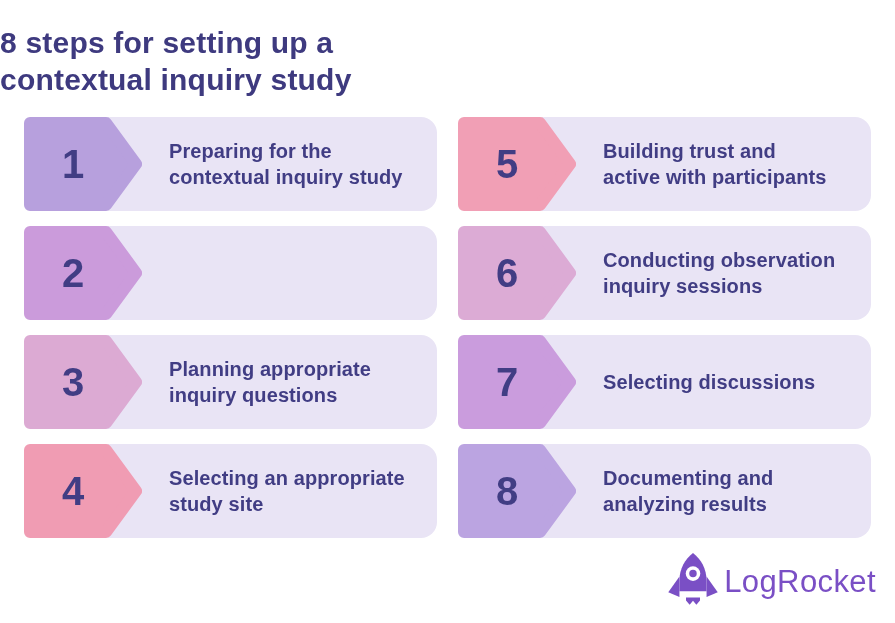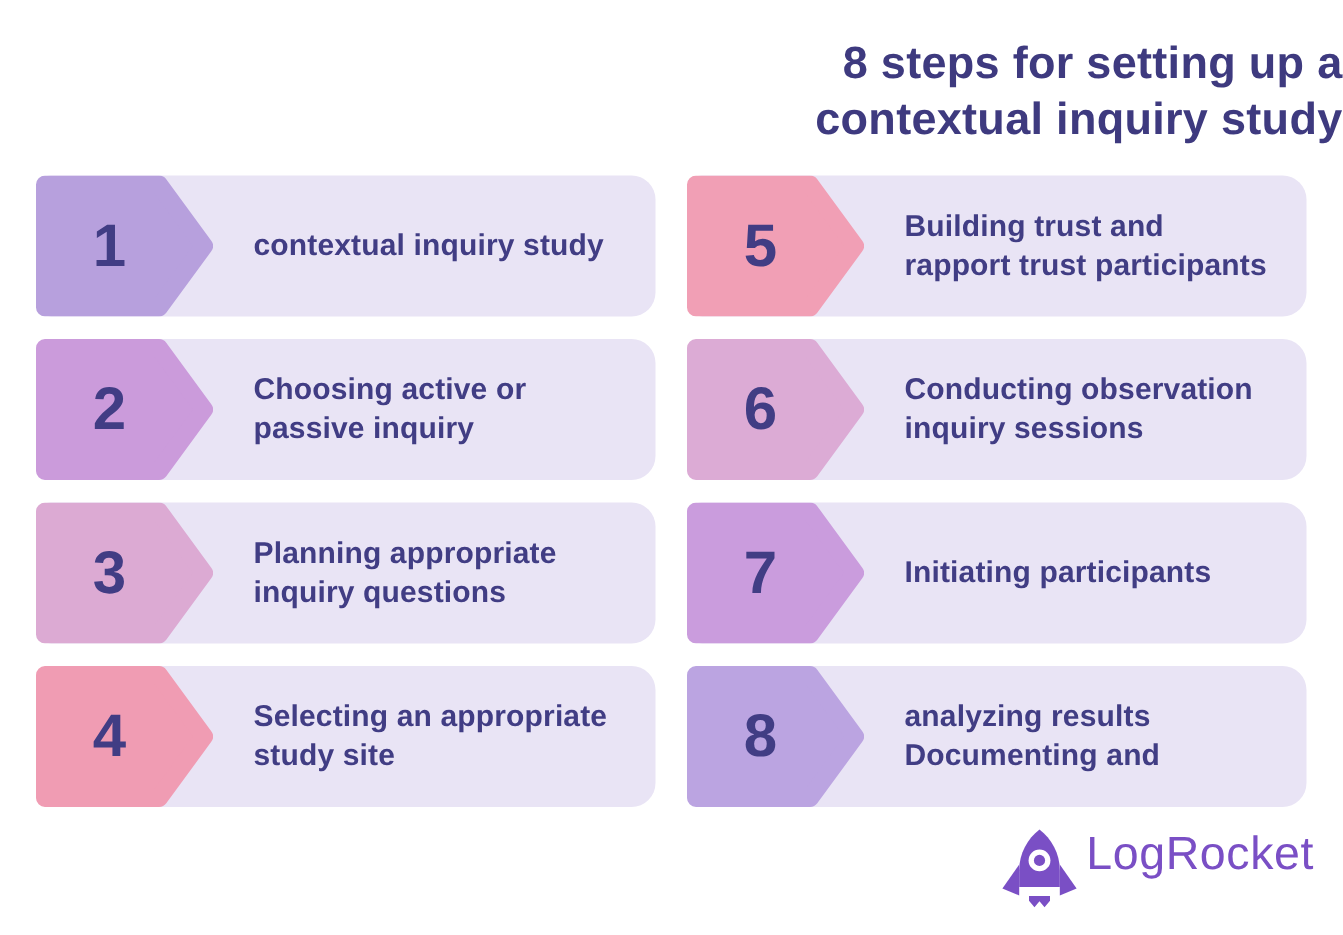--- a/index.html
+++ b/index.html
@@ -5,21 +5,21 @@
   * { box-sizing: border-box; }
   html, body { margin: 0; padding: 0; }
   body {
     width: 895px; height: 623px;
     position: relative; overflow: hidden;
     background: var(--page_bg, #ffffff);
     font-family: "Liberation Sans", sans-serif;
   }
   .title {
     position: absolute; top: 24px; left: 0; width: 100%;
-    text-align: right;
+    text-align: left;
     font-size: 30px; line-height: 37px; font-weight: 700;
     letter-spacing: 0.2px;
     color: var(--title_text, #3e3a7f);
   }
   .grid {
     position: absolute; left: 24px; top: 117px; width: 847px;
     display: grid;
     grid-template-columns: 413px 413px;
     grid-template-rows: repeat(4, 94px);
     grid-auto-flow: column;
@@ -45,21 +45,21 @@
   .label {
     position: absolute; left: 145px; top: 0; height: 94px;
     display: flex; flex-direction: column; justify-content: center;
     font-size: 20px; line-height: 26px; font-weight: 700;
     letter-spacing: 0.1px;
     color: var(--step_text, #413d84);
     white-space: nowrap;
   }
   .logo {
     position: absolute; top: 551px; right: 19px;
-    display: flex; align-items: flex-start;
+    display: flex; align-items: center;
     color: var(--logo_purple, #7a4fc5);
   }
   .rocket { width: 56px; height: 62px; display: block; }
   .logo-text {
     font-size: 31px; font-weight: 500; letter-spacing: 0.4px;
     margin-left: 3px;
   }
 </style>
 </head>
 <body>
@@ -70,33 +70,30 @@
 </div>
 
 <div class="grid">
 
   <div class="row">
     <svg class="arrow" viewBox="0 0 118 94" preserveAspectRatio="none">
       <polygon points="6,6 82,6 112,47 82,88 6,88" stroke-width="12" stroke-linejoin="round" fill="#b7a0dd" stroke="#b7a0dd"></polygon>
     </svg>
     <div class="num">1</div>
     <div class="label">
+      <span>Preparing for the</span>
       <span>contextual inquiry study</span>
     </div>
   </div>
 
   <div class="row">
     <svg class="arrow" viewBox="0 0 118 94" preserveAspectRatio="none">
       <polygon points="6,6 82,6 112,47 82,88 6,88" stroke-width="12" stroke-linejoin="round" fill="#cb9bdb" stroke="#cb9bdb"></polygon>
     </svg>
     <div class="num">2</div>
-    <div class="label">
-      <span>Choosing active or</span>
-      <span>passive inquiry</span>
-    </div>
   </div>
 
   <div class="row">
     <svg class="arrow" viewBox="0 0 118 94" preserveAspectRatio="none">
       <polygon points="6,6 82,6 112,47 82,88 6,88" stroke-width="12" stroke-linejoin="round" fill="#dcaad3" stroke="#dcaad3"></polygon>
     </svg>
     <div class="num">3</div>
     <div class="label">
       <span>Planning appropriate</span>
       <span>inquiry questions</span>
@@ -114,53 +111,53 @@
     </div>
   </div>
 
   <div class="row">
     <svg class="arrow" viewBox="0 0 118 94" preserveAspectRatio="none">
       <polygon points="6,6 82,6 112,47 82,88 6,88" stroke-width="12" stroke-linejoin="round" fill="#f19fb5" stroke="#f19fb5"></polygon>
     </svg>
     <div class="num">5</div>
     <div class="label">
       <span>Building trust and</span>
-      <span>rapport trust participants</span>
+      <span>active with participants</span>
     </div>
   </div>
 
   <div class="row">
     <svg class="arrow" viewBox="0 0 118 94" preserveAspectRatio="none">
       <polygon points="6,6 82,6 112,47 82,88 6,88" stroke-width="12" stroke-linejoin="round" fill="#dcabd5" stroke="#dcabd5"></polygon>
     </svg>
     <div class="num">6</div>
     <div class="label">
       <span>Conducting observation</span>
       <span>inquiry sessions</span>
     </div>
   </div>
 
   <div class="row">
     <svg class="arrow" viewBox="0 0 118 94" preserveAspectRatio="none">
       <polygon points="6,6 82,6 112,47 82,88 6,88" stroke-width="12" stroke-linejoin="round" fill="#ca9cdd" stroke="#ca9cdd"></polygon>
     </svg>
     <div class="num">7</div>
     <div class="label">
-      <span>Initiating participants</span>
+      <span>Selecting discussions</span>
     </div>
   </div>
 
   <div class="row">
     <svg class="arrow" viewBox="0 0 118 94" preserveAspectRatio="none">
       <polygon points="6,6 82,6 112,47 82,88 6,88" stroke-width="12" stroke-linejoin="round" fill="#bba4e1" stroke="#bba4e1"></polygon>
     </svg>
     <div class="num">8</div>
     <div class="label">
+      <span>Documenting and</span>
       <span>analyzing results</span>
-      <span>Documenting and</span>
     </div>
   </div>
 
 </div>
 
 <div class="logo">
   <svg class="rocket" viewBox="0 0 60 64" fill="currentColor">
     <path d="M30 1 C 38.5 7.5 44.5 18 44.5 30 L 44.5 42 L 15.5 42 L 15.5 30 C 15.5 18 21.5 7.5 30 1 Z"></path>
     <path d="M15.5 26 L 3.5 43 L 15.5 48 Z"></path>
     <path d="M44.5 26 L 56.5 43 L 44.5 48 Z"></path>

